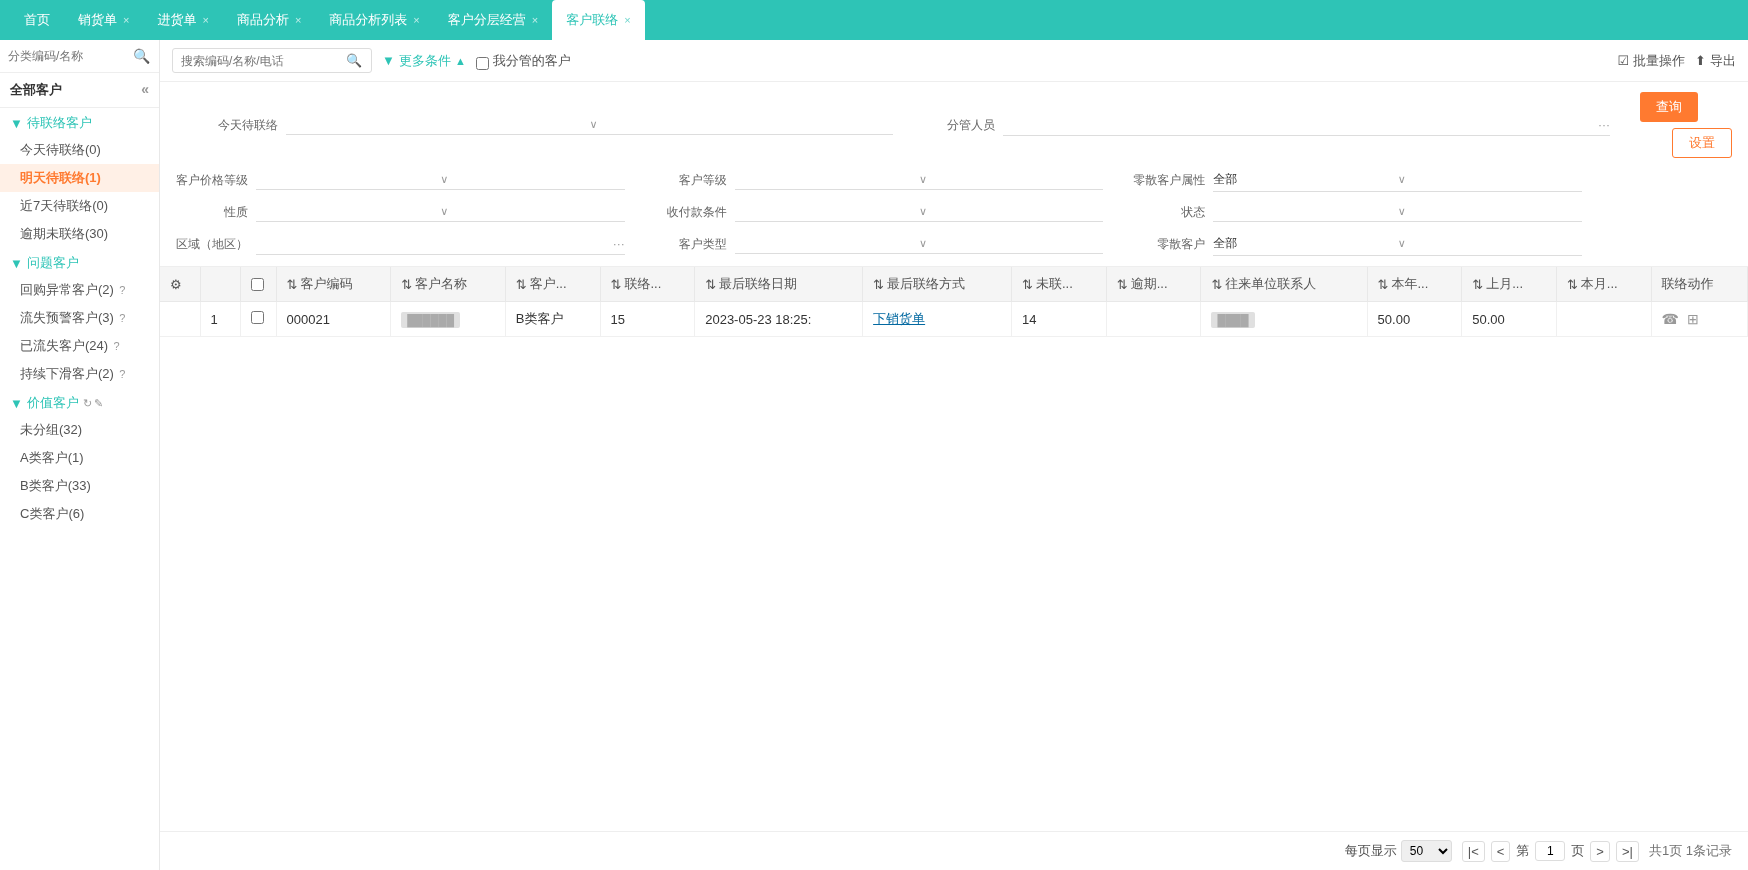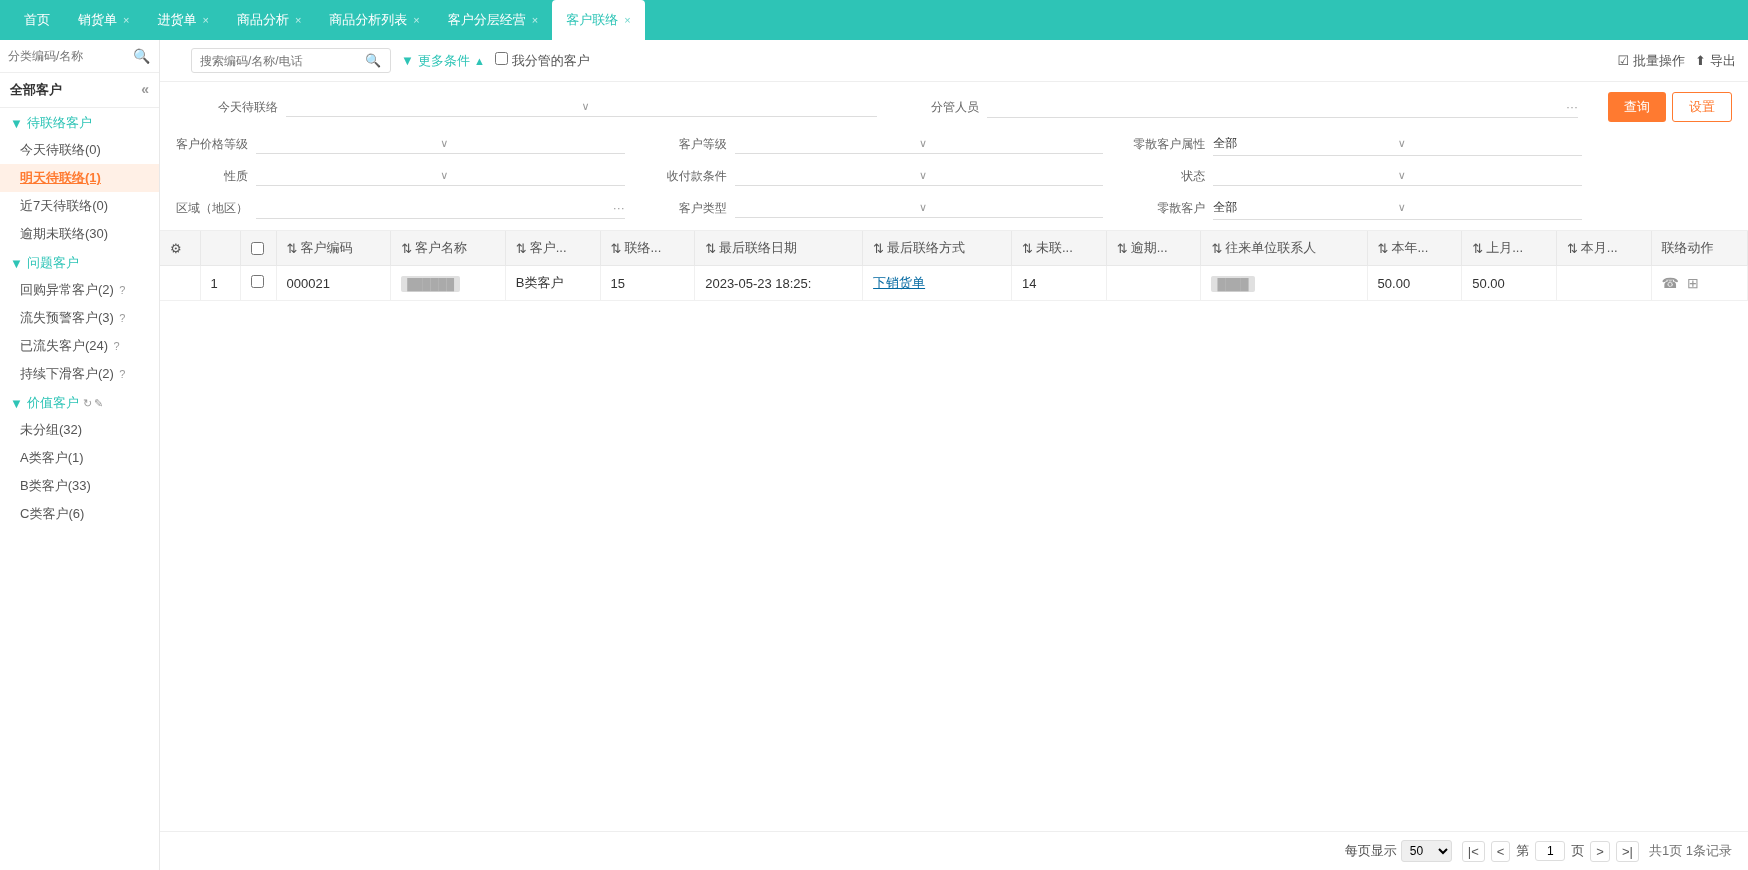--- a/index.html
+++ b/index.html
@@ -76,21 +76,21 @@
     .sidebar-section-title .arrow { margin-right: 4px; }
     .sidebar-item {
       padding: 5px 10px 5px 20px;
       cursor: pointer;
       color: #555;
       font-size: 12px;
       white-space: nowrap;
       overflow: hidden;
       text-overflow: ellipsis;
     }
-    .sidebar-item.active { background: #fff0e6; color: #ff7a30; font-weight: bold; text-decoration: underline; }
+    .sidebar-item.active { background: #fff0e6; color: #ff7a30; font-weight: bold; }
 
     
     .content {
       flex: 1;
       display: flex;
       flex-direction: column;
       overflow: hidden;
       background: #f5f5f5;
     }
 
@@ -104,37 +104,36 @@
       border-bottom: 1px solid #eee;
     }
     .toolbar-search {
       display: flex;
       align-items: center;
       border: 1px solid #ddd;
       border-radius: 3px;
       padding: 4px 8px;
       width: 200px;
       background: #fff;
-      margin-left: 19px;
     }
     .toolbar-search input {
       border: none; outline: none; font-size: 12px; color: #666; width: 100%; background: transparent;
     }
     .toolbar-search .search-icon { color: #ff7a30; font-size: 13px; cursor: pointer; }
     .filter-btn {
       display: flex;
       align-items: center;
       gap: 4px;
       color: #2ec4b6;
       cursor: pointer;
       font-size: 13px;
     }
     .my-customers {
       display: flex;
-      align-items: flex-start;
+      align-items: flex-end;
       gap: 4px;
       color: #555;
       font-size: 12px;
       cursor: pointer;
     }
     .toolbar-right {
       margin-left: auto;
       display: flex;
       align-items: center;
       gap: 10px;
@@ -198,38 +197,40 @@
       min-width: 0;
     }
     .filter-select span { flex: 1; color: #333; font-size: 12px; }
     .filter-select .arrow { color: #999; font-size: 11px; flex-shrink: 0; }
     .filter-divider { width: 30px; flex-shrink: 0; }
     .filter-action {
       display: flex;
       align-items: flex-start;
       gap: 6px;
       flex-shrink: 0;
+      flex-direction: column;
     }
     .query-btn {
       background: #ff7a30;
       color: #fff;
       border: none;
       padding: 6px 16px;
       border-radius: 3px;
       cursor: pointer;
       font-size: 13px;
     }
     .set-btn {
       background: #fff;
       color: #ff7a30;
       border: 1px solid #ff7a30;
       padding: 5px 16px;
       border-radius: 3px;
       cursor: pointer;
       font-size: 13px;
+      margin-left: 32px;
     }
     .filter-dots {
       color: #999;
       font-size: 12px;
       padding-left: 4px;
       cursor: pointer;
     }
 
     
     .table-container {

